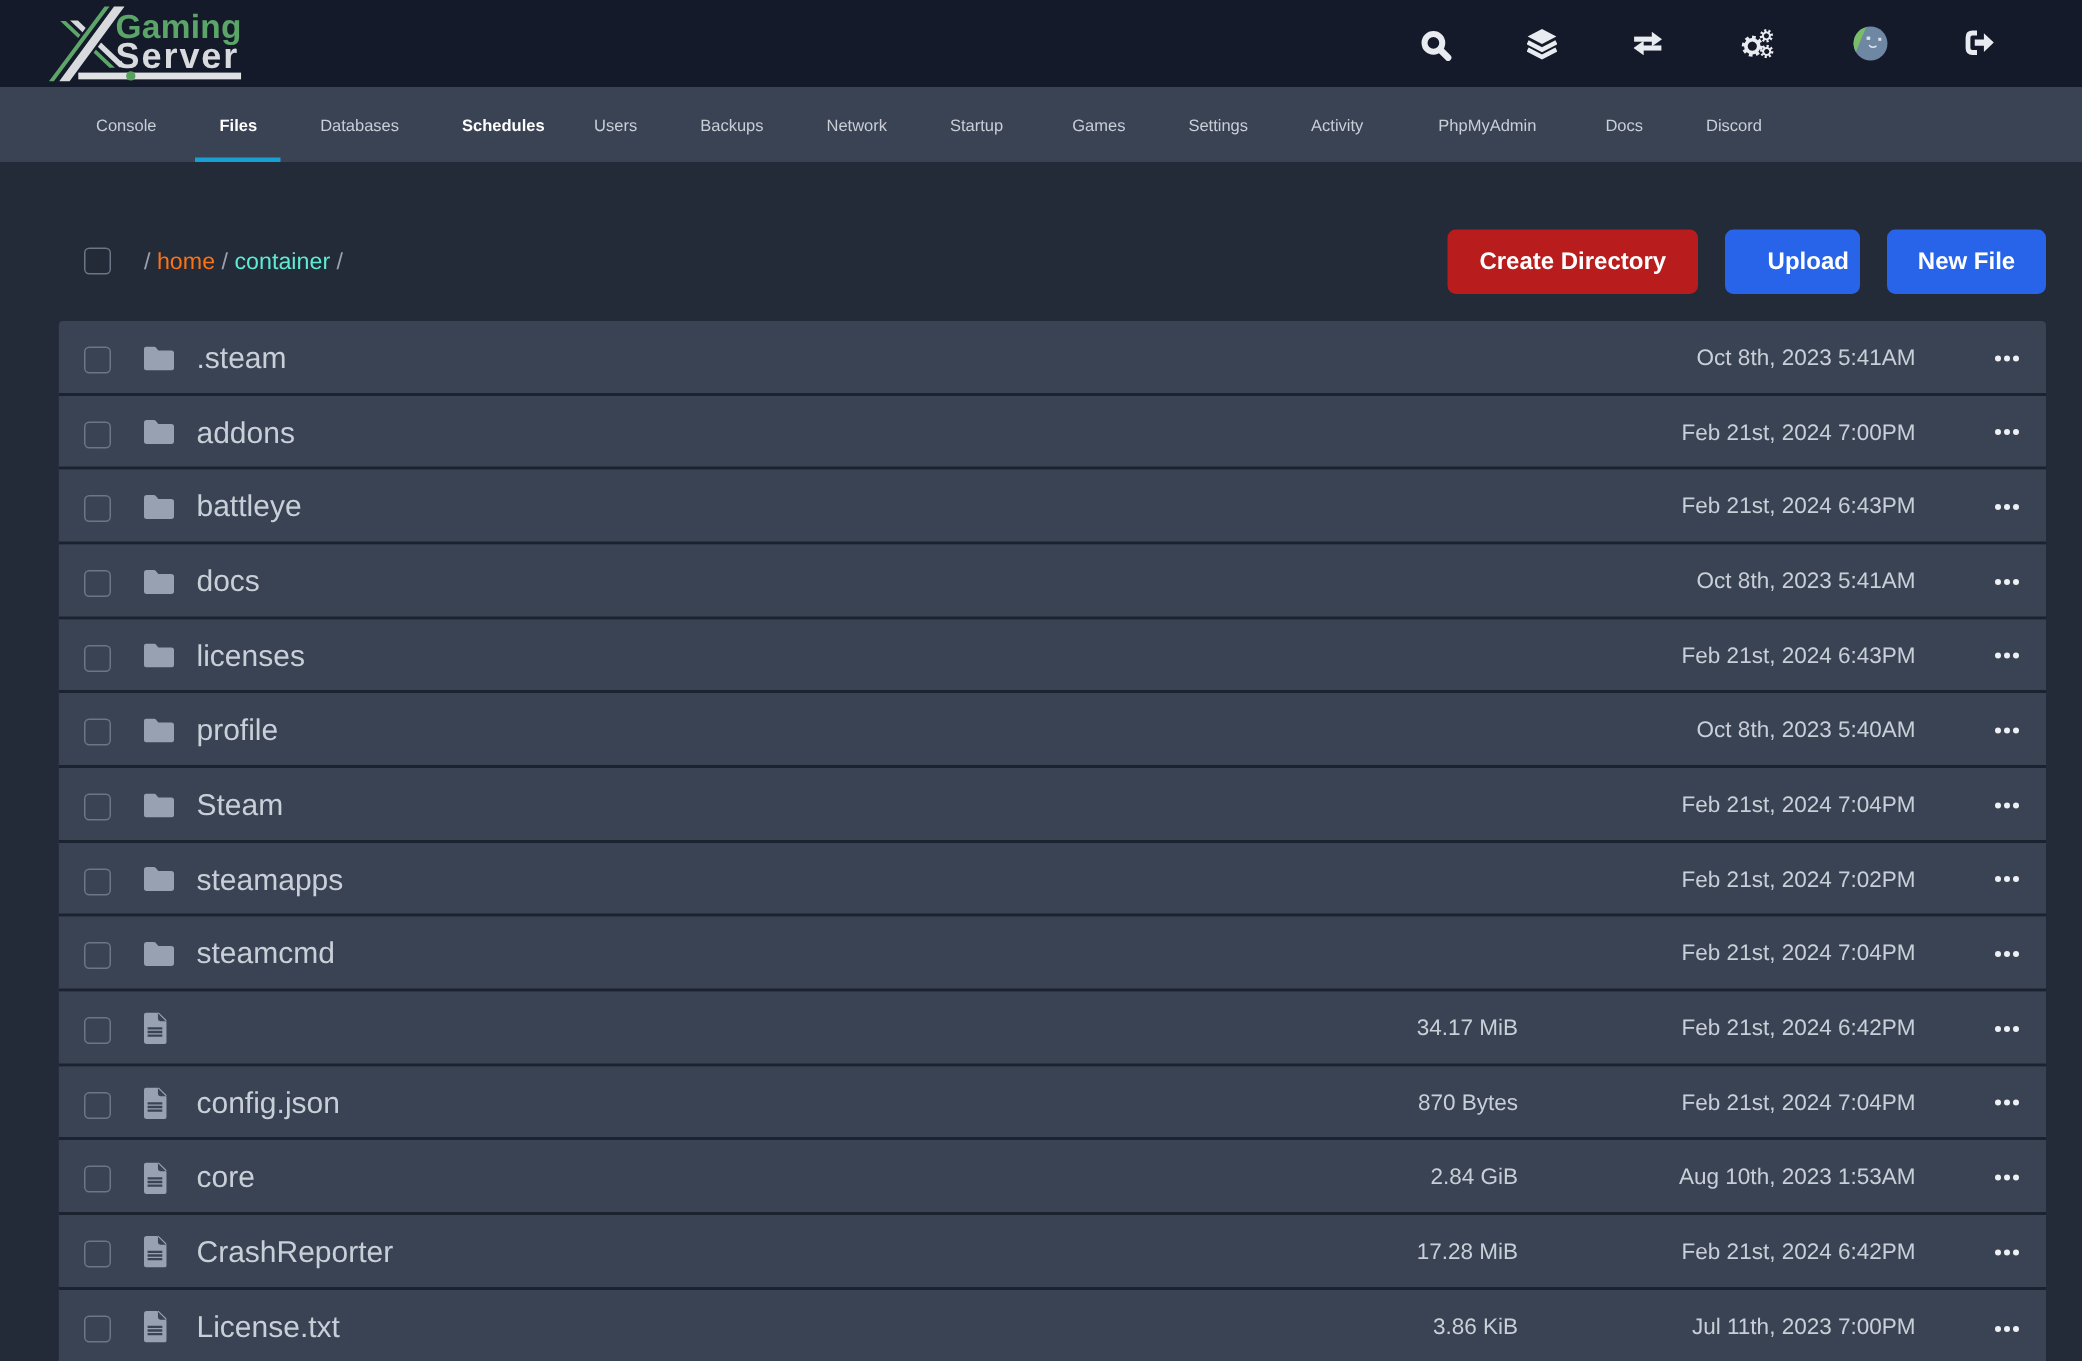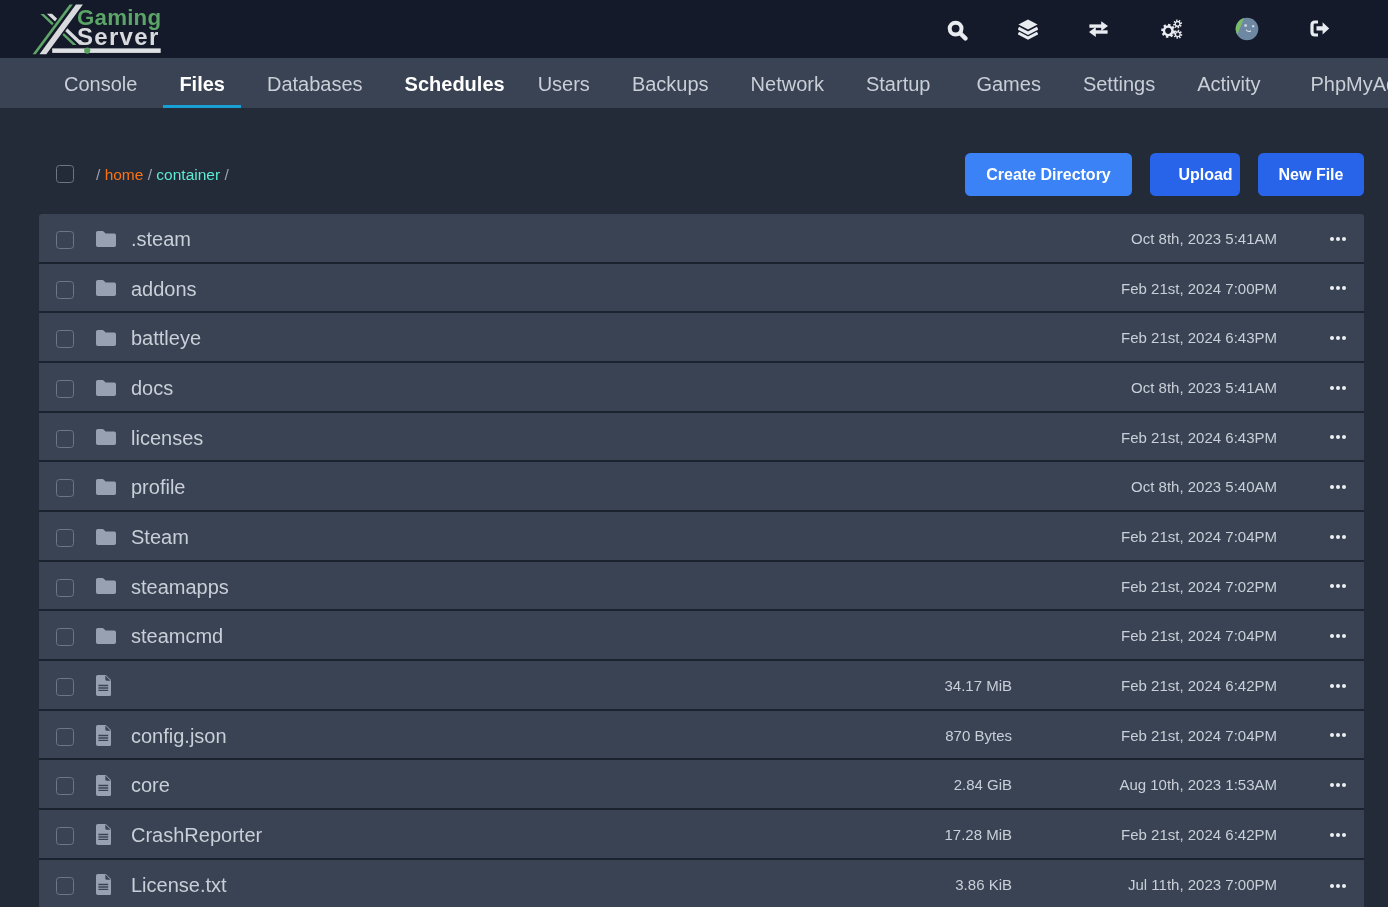--- a/index.html
+++ b/index.html
@@ -1,32 +1,32 @@
 <!DOCTYPE html>
 <html><head>
 <meta charset="utf-8">
 <style>
 * { margin:0; padding:0; box-sizing:border-box; }
 html,body { width:1388px; height:907px; overflow:hidden; background:#232a38; font-family:"Liberation Sans", sans-serif; }
 #topbar { position:absolute; top:0; left:0; width:1388px; height:58px; background:#141a29; }
 #nav { position:absolute; top:58px; left:0; width:1388px; height:50px; background:#3a4354; white-space:nowrap; overflow:hidden; }
-#nav .tab { display:inline-block; position:relative; padding:0 21px; line-height:53px; font-size:20px; color:#c9ced7; height:50px; vertical-align:top;}
+#nav .tab { display:inline-block; position:relative; padding:0 21px; line-height:53px; font-size:11px; color:#c9ced7; height:50px; vertical-align:top;}
 #nav .tab.active { color:#ffffff; font-weight:bold; }
 #nav .tab.active::after { content:""; position:absolute; left:5px; right:5px; bottom:0; height:3px; background:#189fd4; }
 #nav .tab.boldw { color:#fff; font-weight:bold; }
 .hicon { position:absolute; top:0; }
 #crumbsrow { position:absolute; top:153px; left:0; width:1388px; height:43px; }
 .cbx { position:absolute; width:18px; height:18px; border:1px solid #6b7686; border-radius:3.5px; background:transparent; }
 #crumbs { position:absolute; left:96px; top:13px; font-size:15.5px; color:#a9b0bb; }
 #crumbs .sep { color:#9aa1ad; }
 #crumbs .cur { color:#5eead4; }
 #crumbs .lnk { color:#f97316; }
 .btn { position:absolute; top:0; height:43px; border-radius:5.5px; color:#fff; font-weight:bold; font-size:16px; text-align:center; }
 .btn span { display:inline-block; line-height:43px; }
-#btn-cd { right:256px; width:167px; background:#3b82f6; }
+#btn-cd { right:256px; width:167px; background:#b91c1c; }
 #btn-up { right:148px; width:90px; background:#2764ea;padding-left:21px; }
 #btn-nf { right:24px; width:106px; background:#2764ea;text-decoration:underline; }
 #table { position:absolute; top:214px; left:39px; width:1325px; border-radius:3px; overflow:hidden; }
 .row { position:relative; height:49.66px; background:#3a4353; border-bottom:2px solid #1c2330; }
 .row:last-child { border-bottom:none; height:50px; }
 .row .cbx { left:17px; top:17px; }
 .row .icon { position:absolute; left:57px; top:1px; width:22px; height:47.66px; display:flex; align-items:center; justify-content:flex-start; }
 .row .name { position:absolute; left:92px; top:0; line-height:50px; font-size:20px; color:#c9cfd8; }
 .row .size { position:absolute; right:352px; top:0; line-height:50px; font-size:15px; color:#c9cfd8; }
 .row .date { position:absolute; right:87px; top:0; line-height:50px; font-size:15px; color:#c9cfd8; }

